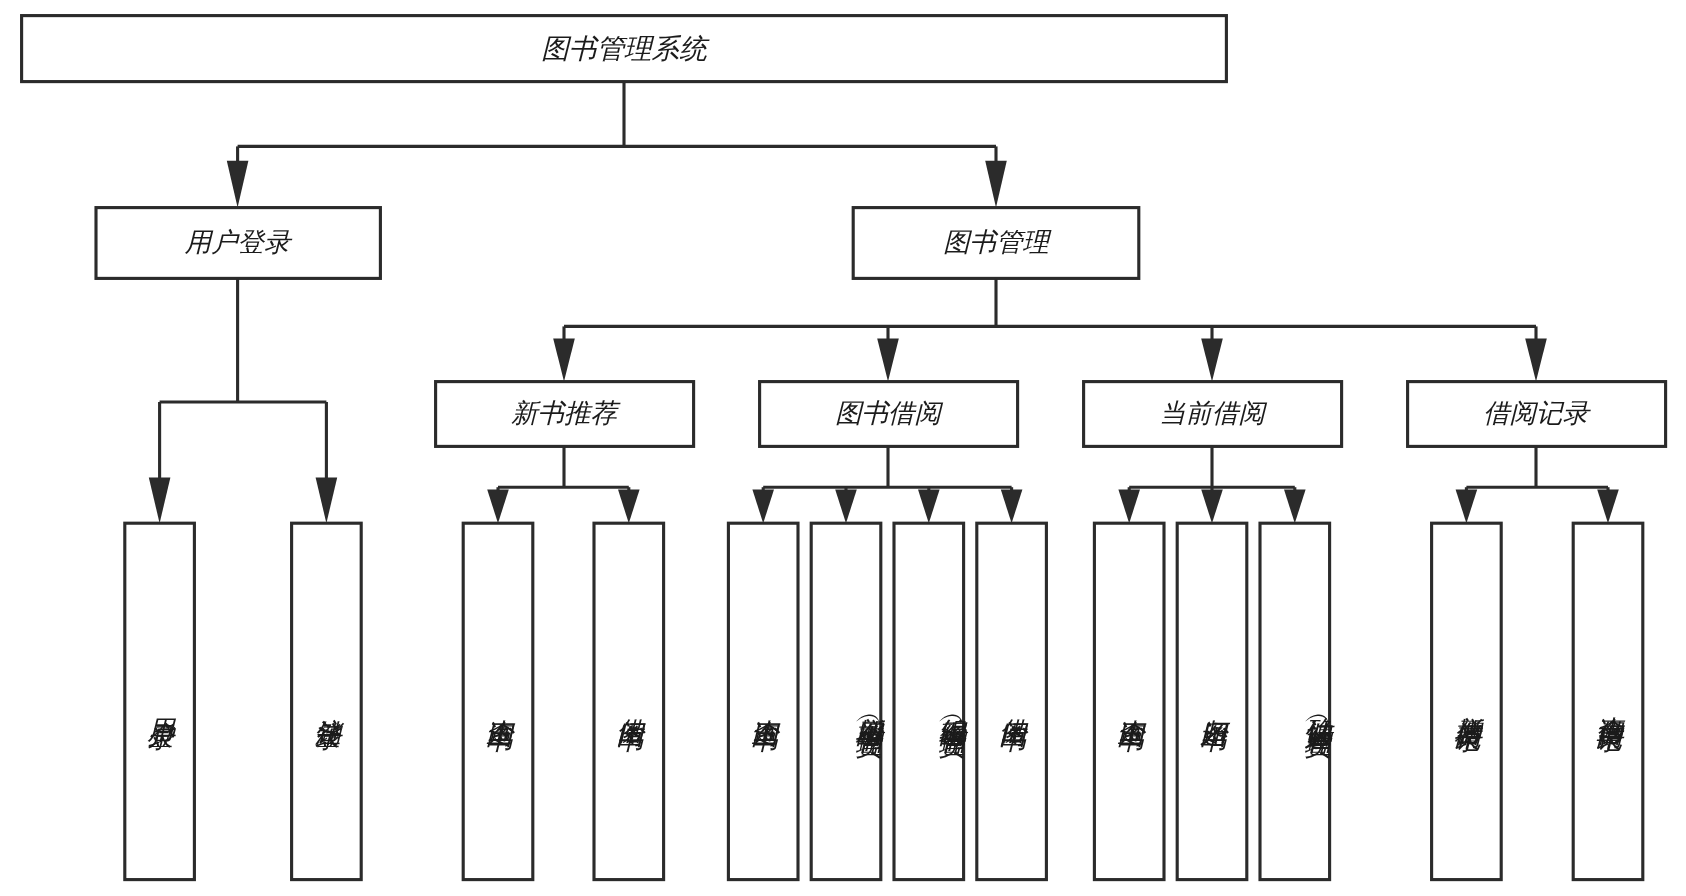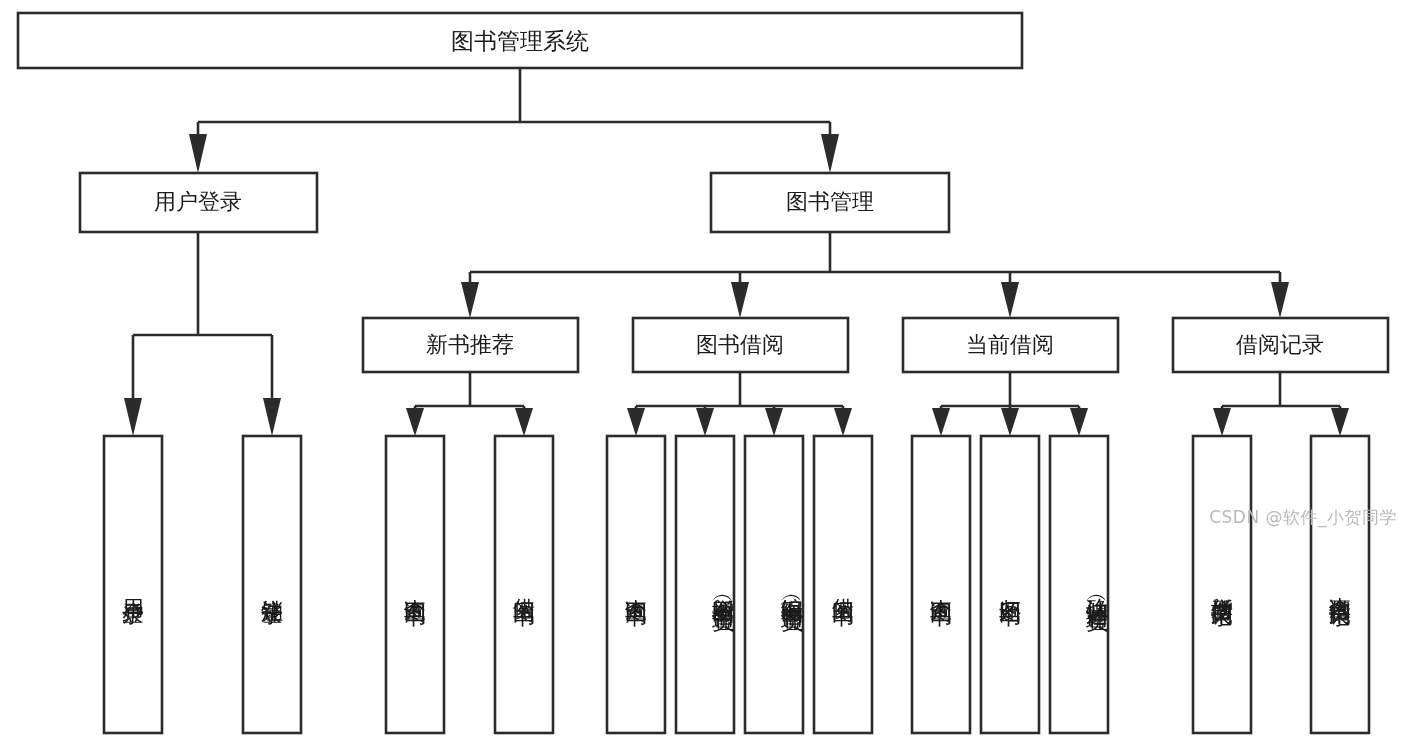--- a/index.html
+++ b/index.html
@@ -11,20 +11,21 @@
     width: 1405px;
     height: 747px;
     overflow: hidden;
     font-family: "DejaVu Sans", "Liberation Sans", sans-serif;
   }
   #diagram-root {
     position: relative;
     width: 1405px;
     height: 533px;
     background: #ffffff;
+    font-style: italic;
   }
   svg#flow-svg {
     position: absolute;
     top: 0;
     left: 0;
     width: 1405px;
     height: 747px;
     display: block;
   }
   .node-box {
@@ -241,15 +242,14 @@
   <div class="vlabel" style="left:745px; top:444px; width:58px; height:289px;">编辑图书（管理员）</div>
   <div class="vlabel mid" style="left:814px; top:436px; width:58px; height:297px;">借阅图书</div>
 
   <div class="vlabel mid" style="left:912px; top:436px; width:58px; height:297px;">查询图书</div>
   <div class="vlabel mid" style="left:981px; top:436px; width:58px; height:297px;">归还图书</div>
   <div class="vlabel" style="left:1050px; top:444px; width:58px; height:289px;">确认归还（管理员）</div>
 
   <div class="vlabel mid" style="left:1193px; top:436px; width:58px; height:297px;">新增借阅记录</div>
   <div class="vlabel mid" style="left:1311px; top:436px; width:58px; height:297px;">查询借阅记录</div>
 
-  <div class="watermark">CSDN @软件_小贺同学</div>
 
 </div>
 
 </body></html>

